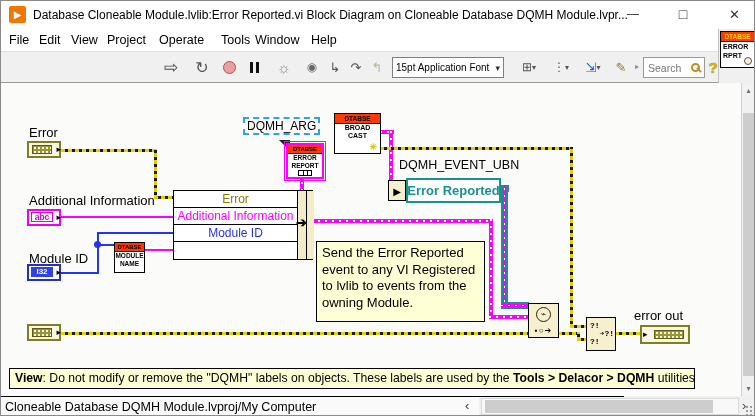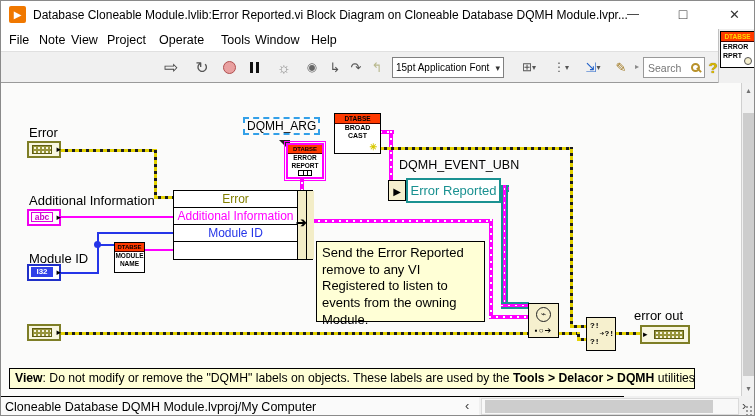--- a/index.html
+++ b/index.html
@@ -41,21 +41,21 @@
   <div class="a" style="left:8px;top:5px;width:17px;height:17px;background:#F07800;color:#fff;font-size:10px;text-align:center;line-height:17px;border-radius:2px;">
     <span>▶</span>
   </div>
   <div class="a" style="left:32px;top:7px;font-size:12px;color:#000;white-space:nowrap;">Database Cloneable Module.lvlib:Error Reported.vi Block Diagram on Cloneable Database DQMH Module.lvpr...</div>
   <div class="a toolbtn" style="left:612px;top:0;width:40px;height:26px;font-size:12px;">—</div>
   <div class="a toolbtn" style="left:662px;top:0;width:40px;height:26px;font-size:14px;">□</div>
   <div class="a toolbtn" style="left:712px;top:0;width:43px;height:26px;font-size:13px;">✕</div>
 
   <div class="a" style="left:0;top:28px;width:717px;height:22px;background:#fff;"></div>
   <div class="a" style="left:8px;top:32px;font-size:12.5px;">File</div>
-  <div class="a" style="left:38px;top:32px;font-size:12.5px;">Note</div>
+  <div class="a" style="left:38px;top:32px;font-size:12.5px;">Edit</div>
   <div class="a" style="left:70px;top:32px;font-size:12.5px;">View</div>
   <div class="a" style="left:106px;top:32px;font-size:12.5px;">Project</div>
   <div class="a" style="left:158px;top:32px;font-size:12.5px;">Operate</div>
   <div class="a" style="left:220px;top:32px;font-size:12.5px;">Tools</div>
   <div class="a" style="left:254px;top:32px;font-size:12.5px;">Window</div>
   <div class="a" style="left:310px;top:32px;font-size:12.5px;">Help</div>
 
   <div class="a" style="left:0;top:50px;width:717px;height:32px;background:#F0F0F0;border-top:1px solid #E0E0E0;border-bottom:1px solid #9A9A9A;"></div>
   <div class="a toolbtn" style="left:158px;top:54px;width:24px;height:24px;font-size:17px;color:#444;">
       <span>⇨</span>
@@ -208,25 +208,25 @@
     <div class="tinytxt" style="font-size:7px;line-height:8px;">BROAD</div>
     <div class="tinytxt" style="font-size:7px;line-height:8px;">CAST</div>
     <span class="a" style="right:3px;bottom:1px;font-size:9px;color:#D8C800;font-weight:bold;">✳</span>
   </div>
 
   <div class="a lbl" style="left:398px;top:157px;font-size:12.5px;">DQMH_EVENT_UBN</div>
   <div class="a prim" style="left:387px;top:179px;width:18px;height:21px;text-align:center;">
     <span style="font-size:10px;line-height:19px;color:#000;">▶</span>
   </div>
   <div class="a" style="left:405px;top:177px;width:95px;height:25px;border:2px solid #1A9191;background:#fff;display:flex;align-items:center;justify-content:center;">
-    <span style="font-size:13px;color:#1A9191;white-space:nowrap;">Error Reported</span>
+    <span style="font-size:13px;color:#1A9191;white-space:nowrap;font-weight:bold;">Error Reported</span>
   </div>
 
   <div class="a" style="left:315px;top:240px;width:169px;height:81px;background:#FFFFD6;border:1px solid #000;padding:3px 5px;font-size:13px;line-height:1.28;color:#000;">
-    <span>Send the Error Reported remove to any VI Registered to listen to events from the owning Module.</span>
+    <span>Send the Error Reported event to any VI Registered to lvlib to events from the owning Module.</span>
   </div>
 
   <div class="a prim" style="left:527px;top:302px;width:31px;height:35px;">
     <div class="a" style="left:7px;top:3px;width:15px;height:15px;border:1.5px solid #222;border-radius:50%;text-align:center;font-size:9px;line-height:13px;color:#222;">
       <span>⌁</span>
     </div>
     <div style="position:absolute;left:0;bottom:2px;width:100%;text-align:center;font-size:8px;letter-spacing:1px;color:#000;">▪○➔</div>
   </div>
 
   <div class="a prim" style="left:585px;top:316px;width:30px;height:34px;font-family:'Liberation Mono',monospace;">

